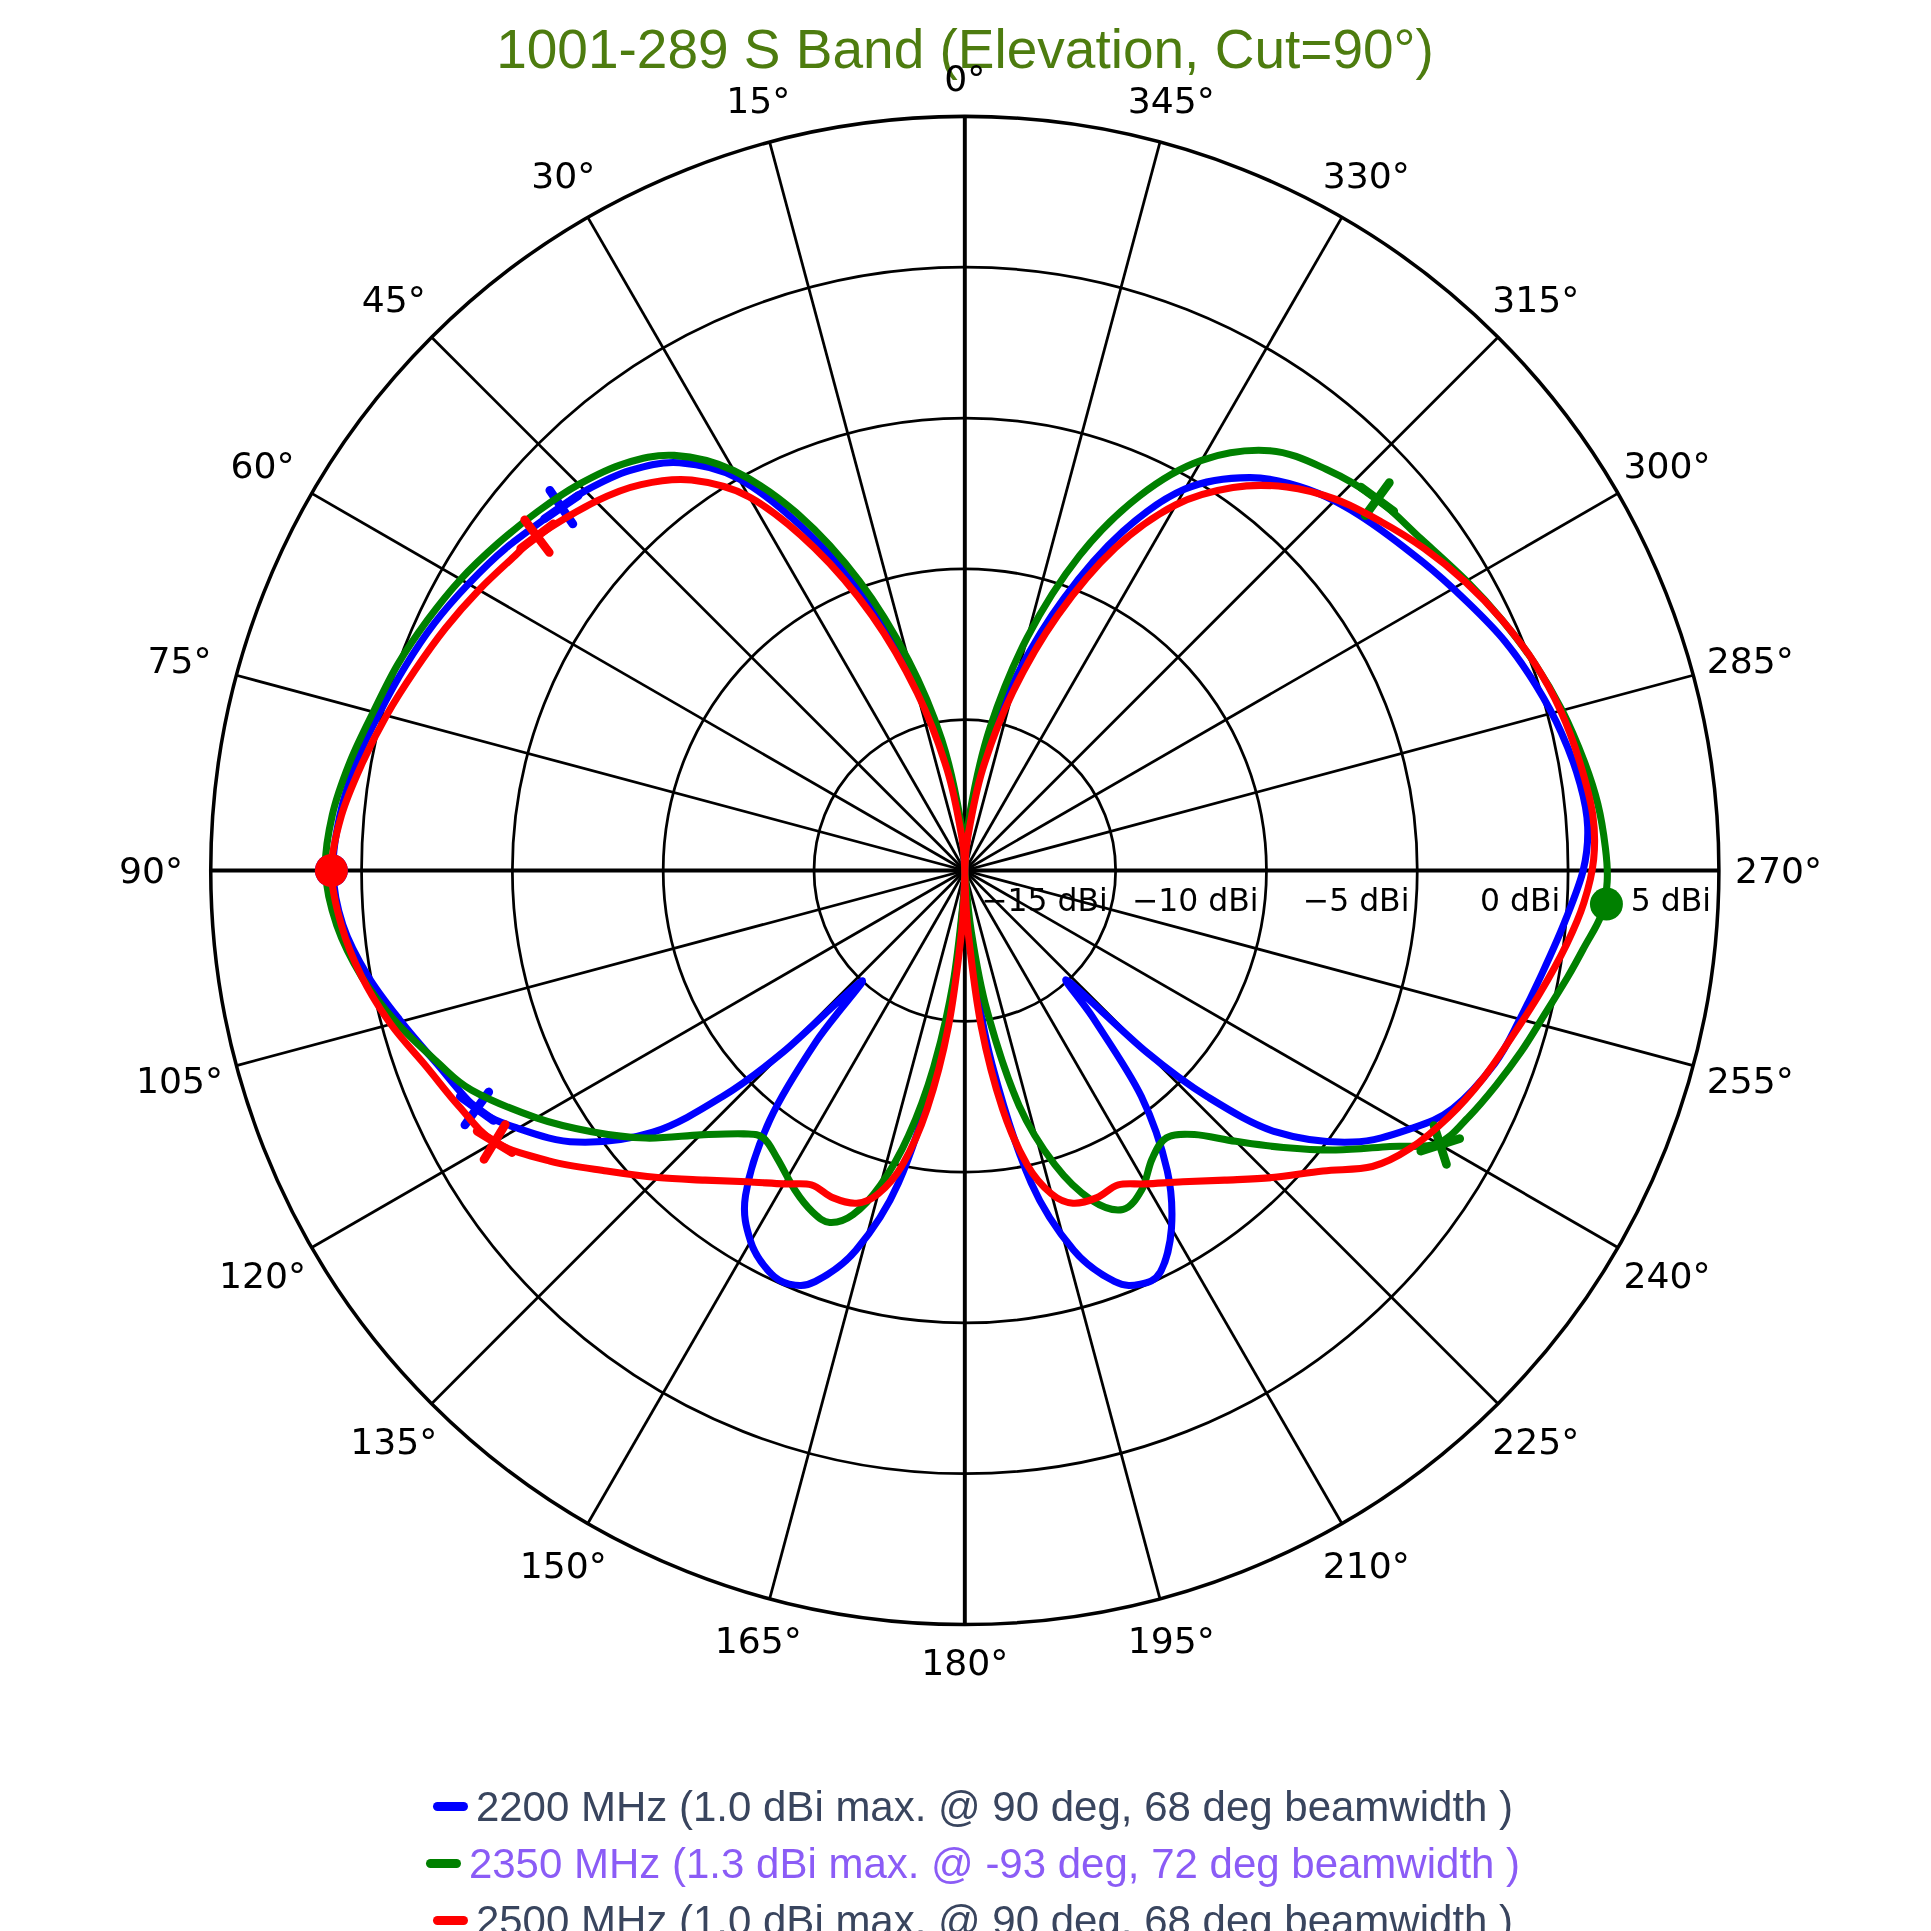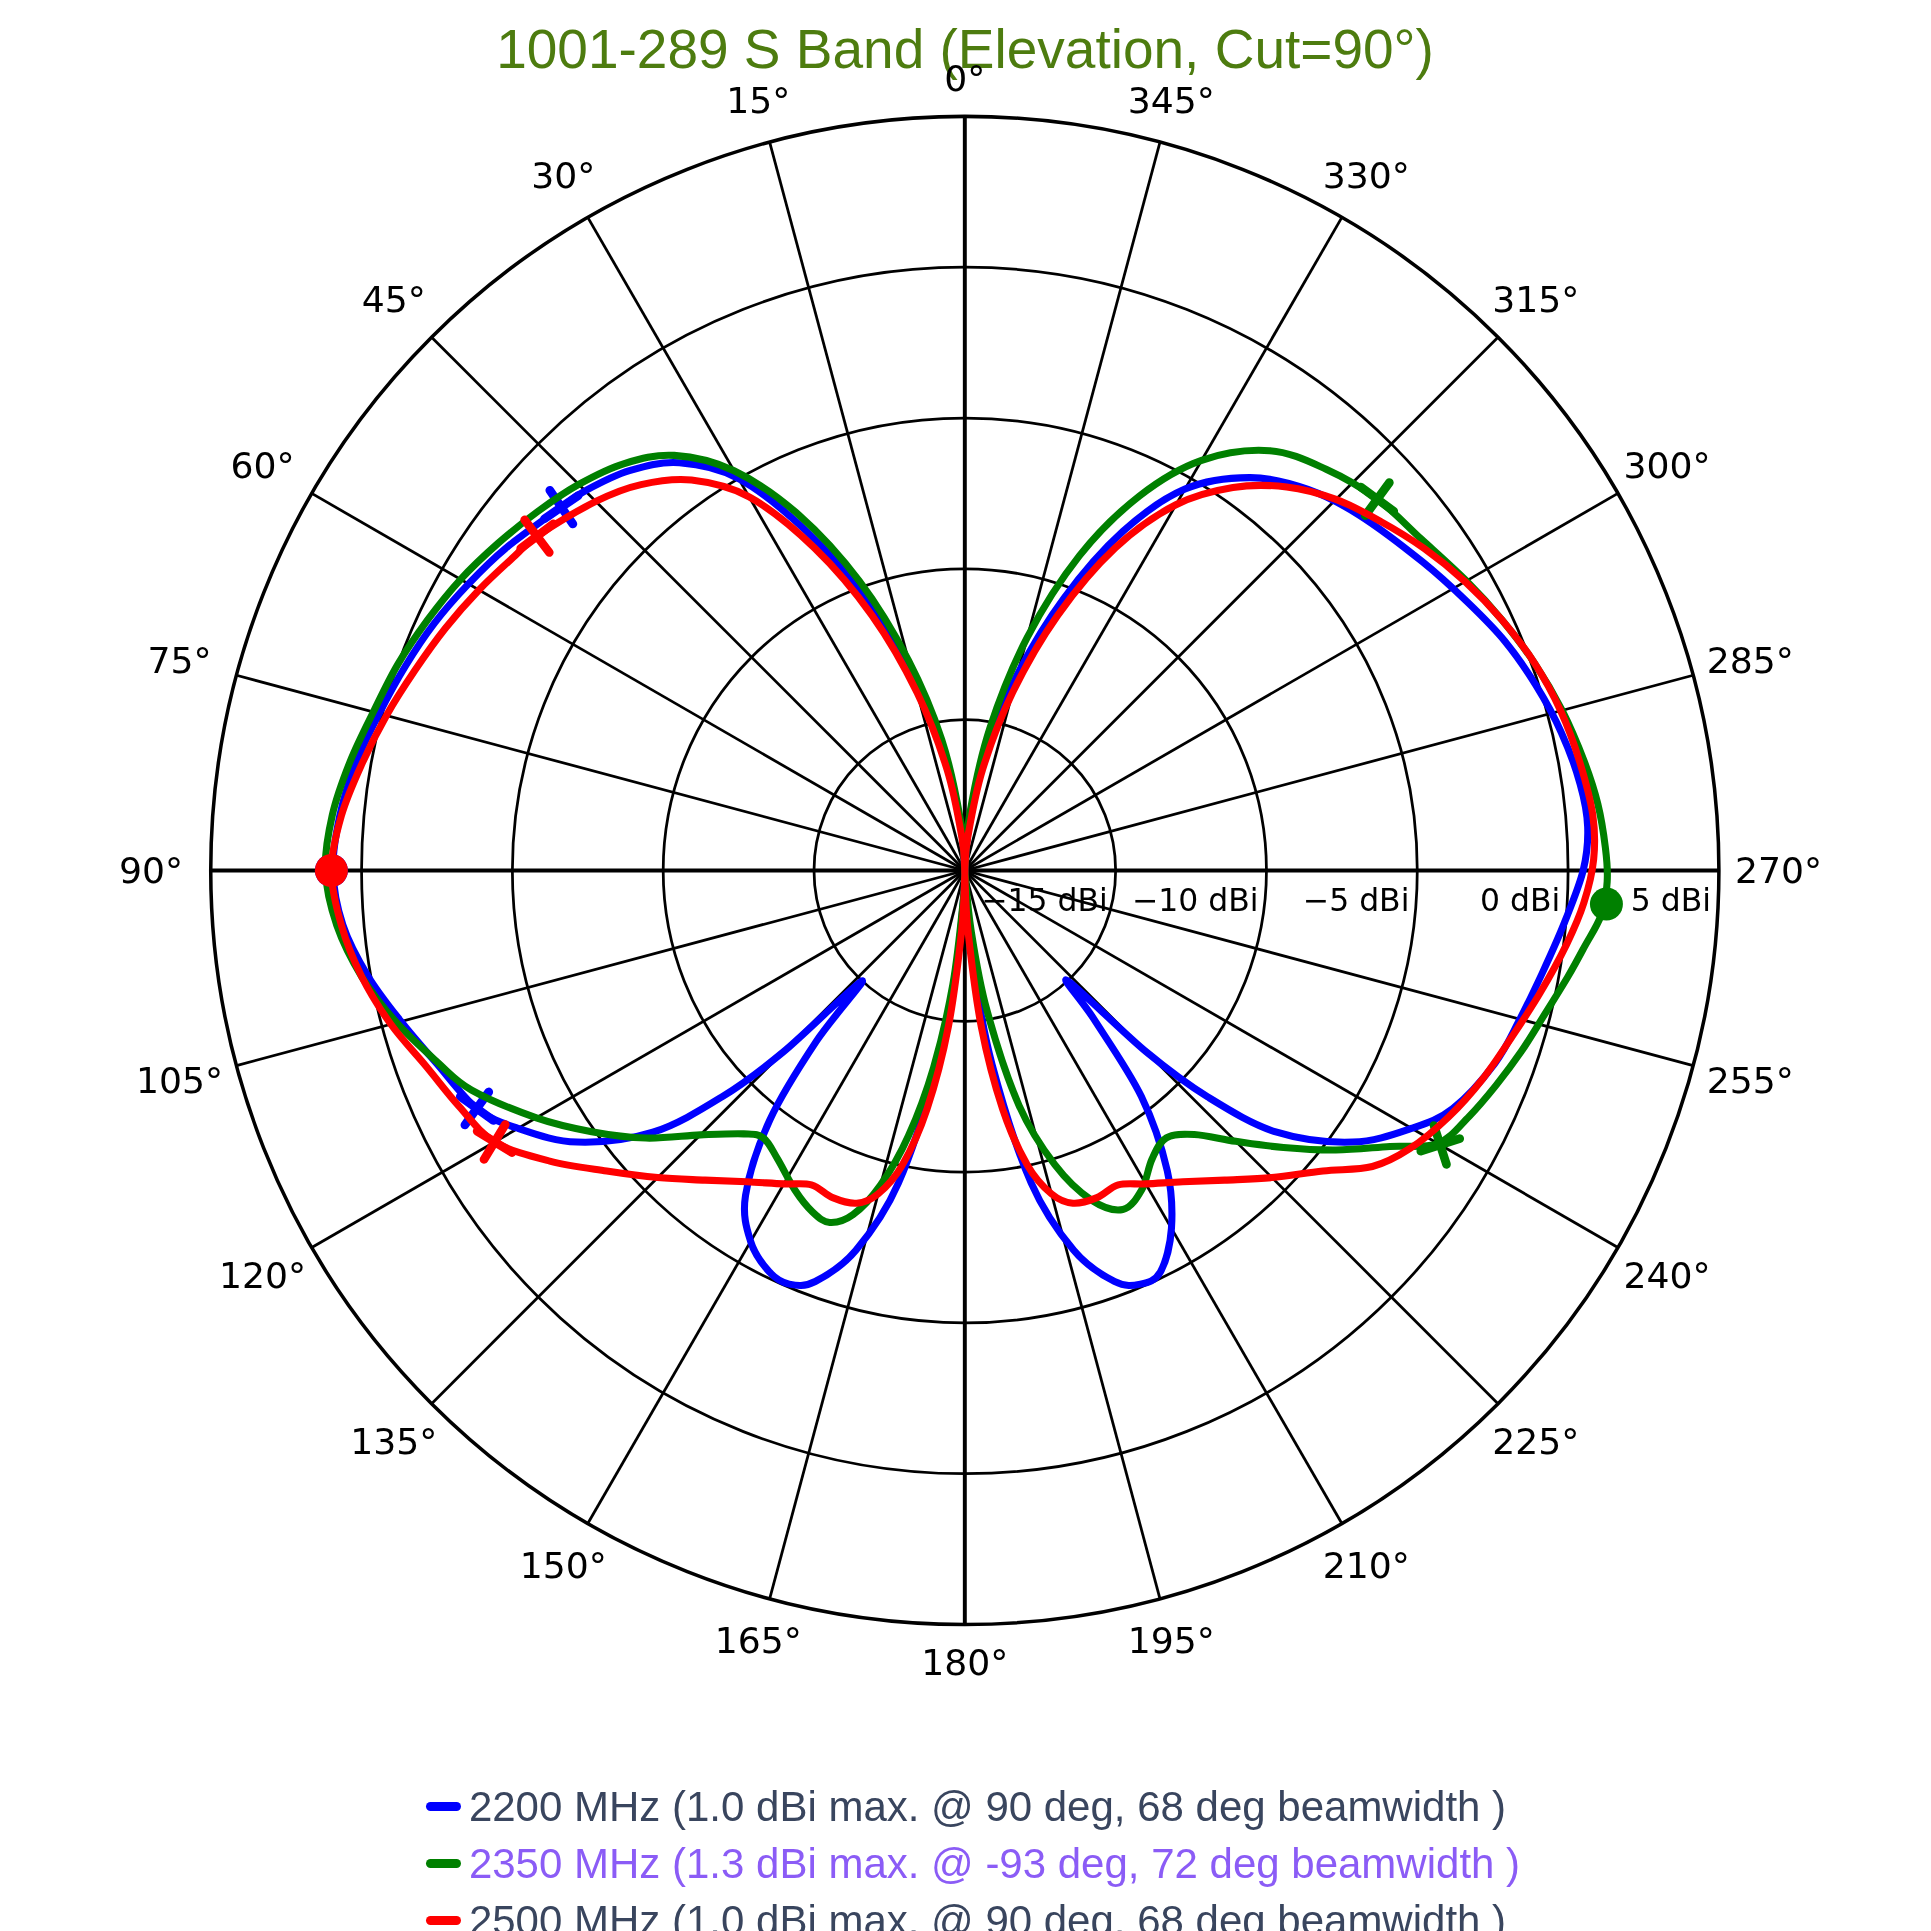--- a/index.html
+++ b/index.html
@@ -3,21 +3,21 @@
 <meta charset="utf-8">
 <style>
   html,body{margin:0;padding:0;background:#ffffff;}
   .stage{position:relative;width:1932px;height:1932px;background:#fff;overflow:hidden;
          font-family:"DejaVu Sans",sans-serif;}
   .chart-title{position:absolute;top:17.3px;left:965px;transform:translateX(-50%);
     white-space:nowrap;font-family:"Liberation Sans",sans-serif;font-size:55px;
     font-weight:500;color:#4d7c0f;}
   svg{position:absolute;left:0;top:0;}
   .legend{position:absolute;left:426px;top:1778px;display:flex;flex-direction:column;}
-  .legend-row{display:flex;align-items:center;height:57px;}
+  .legend-row{display:flex;align-items:center;height:57px;justify-content:center;}
   .legend-swatch{display:inline-block;width:35px;height:9.4px;border-radius:4.7px;
     margin-right:7.9px;flex:0 0 auto;}
   .legend-label{font-family:"Liberation Sans",sans-serif;font-size:42px;color:#39455e;
     white-space:nowrap;}
 </style>
 </head>
 <body>
 
 <div class="stage">
   <div class="chart-title">1001-289 S Band (Elevation, Cut=90°)</div>

